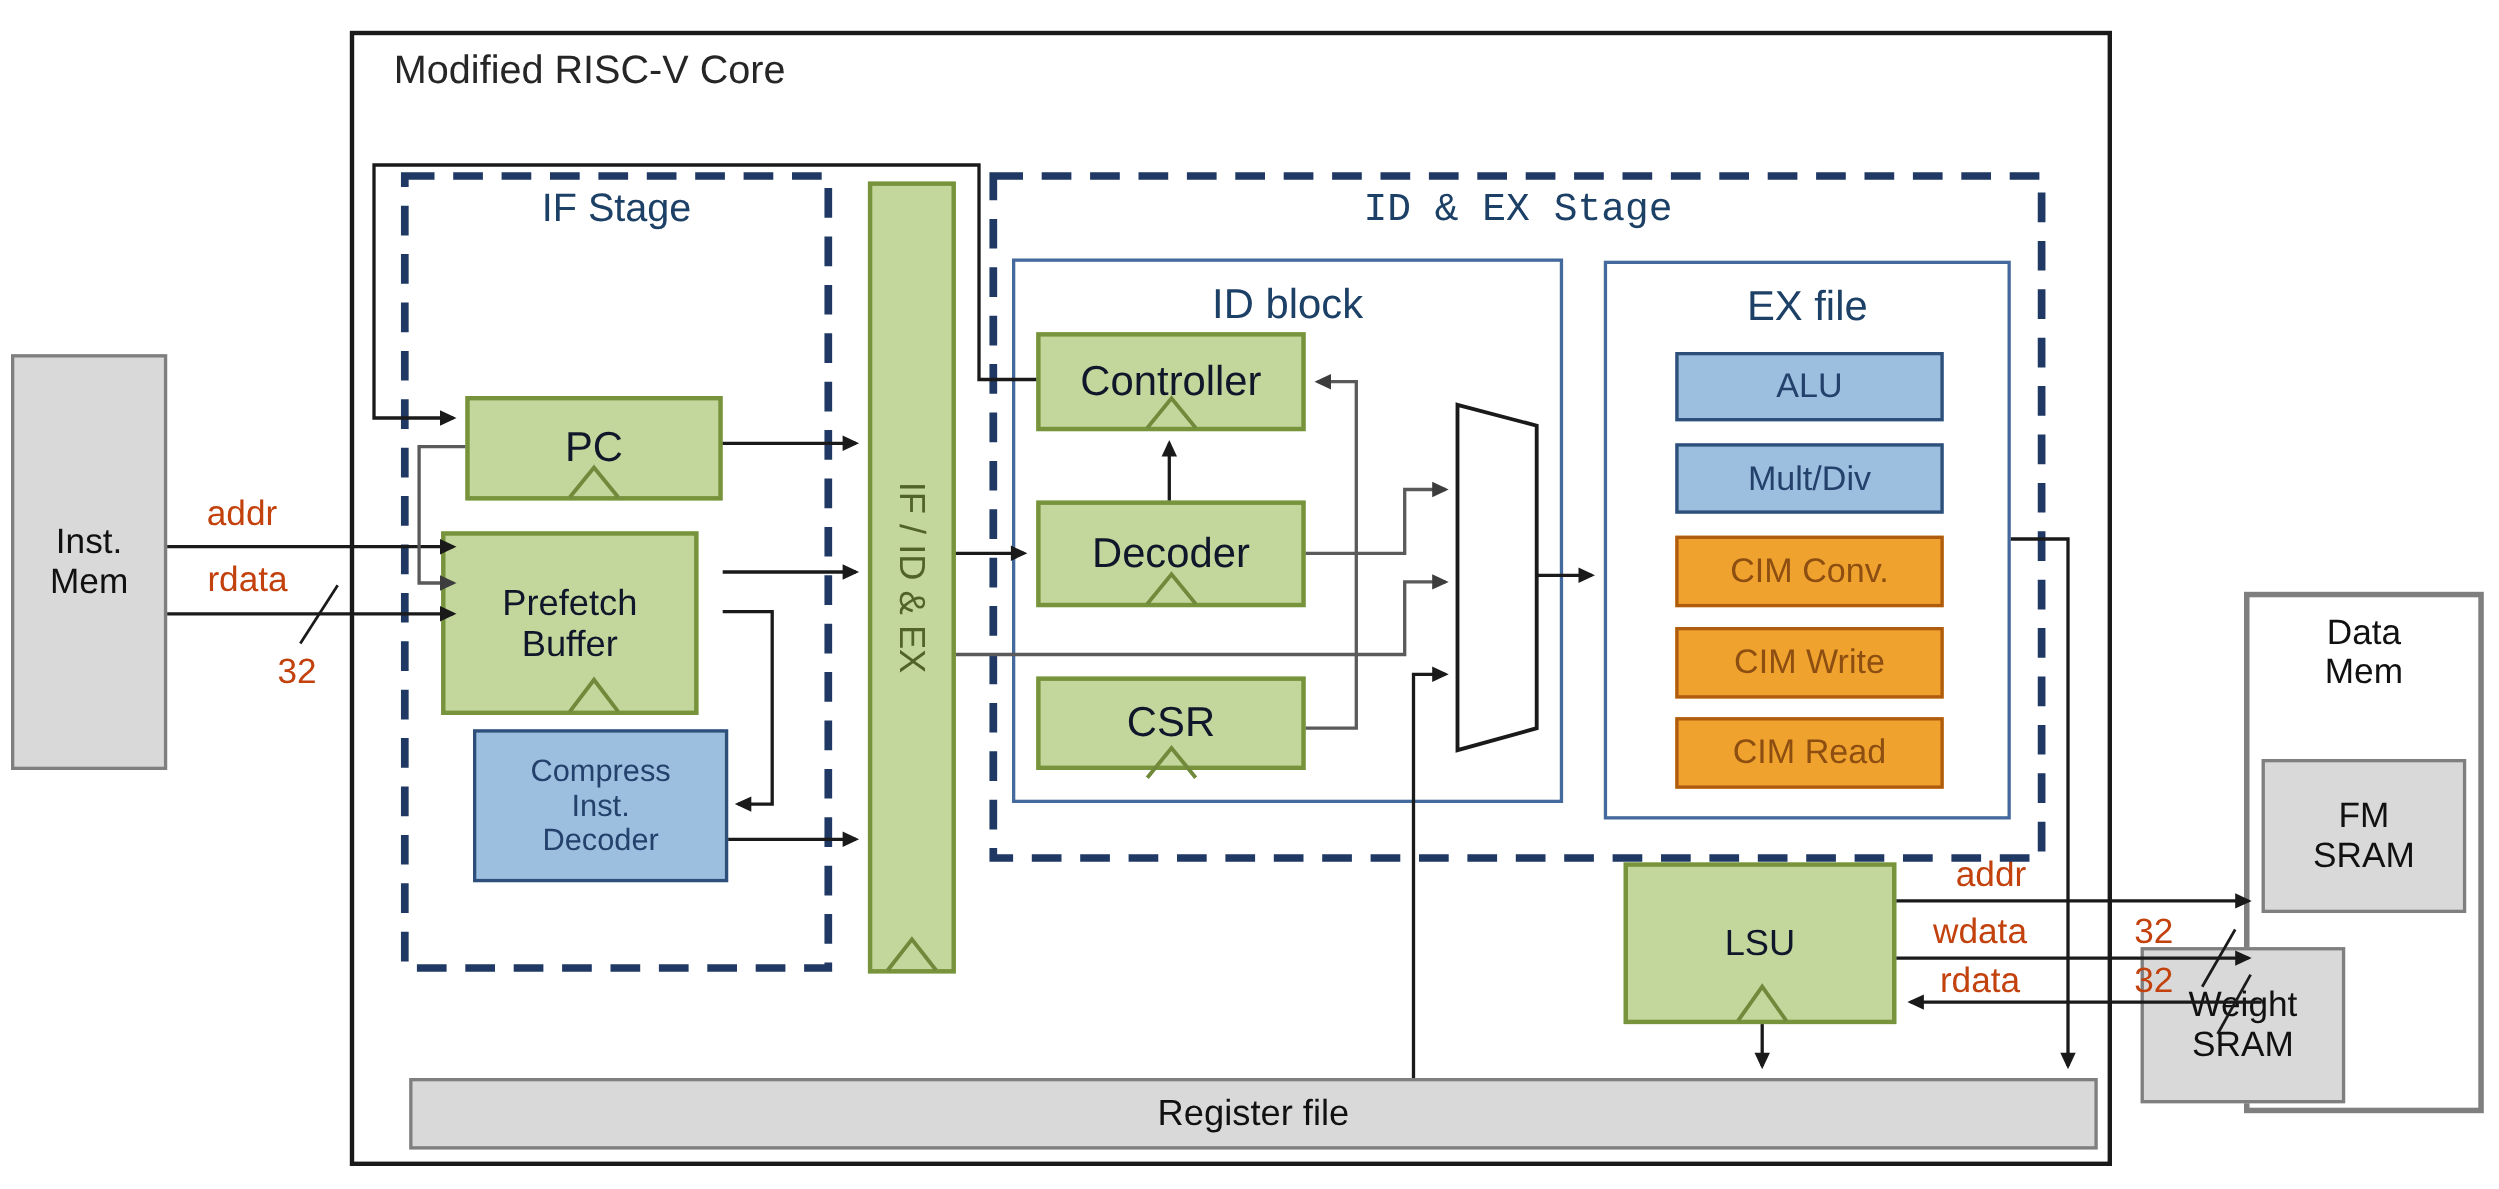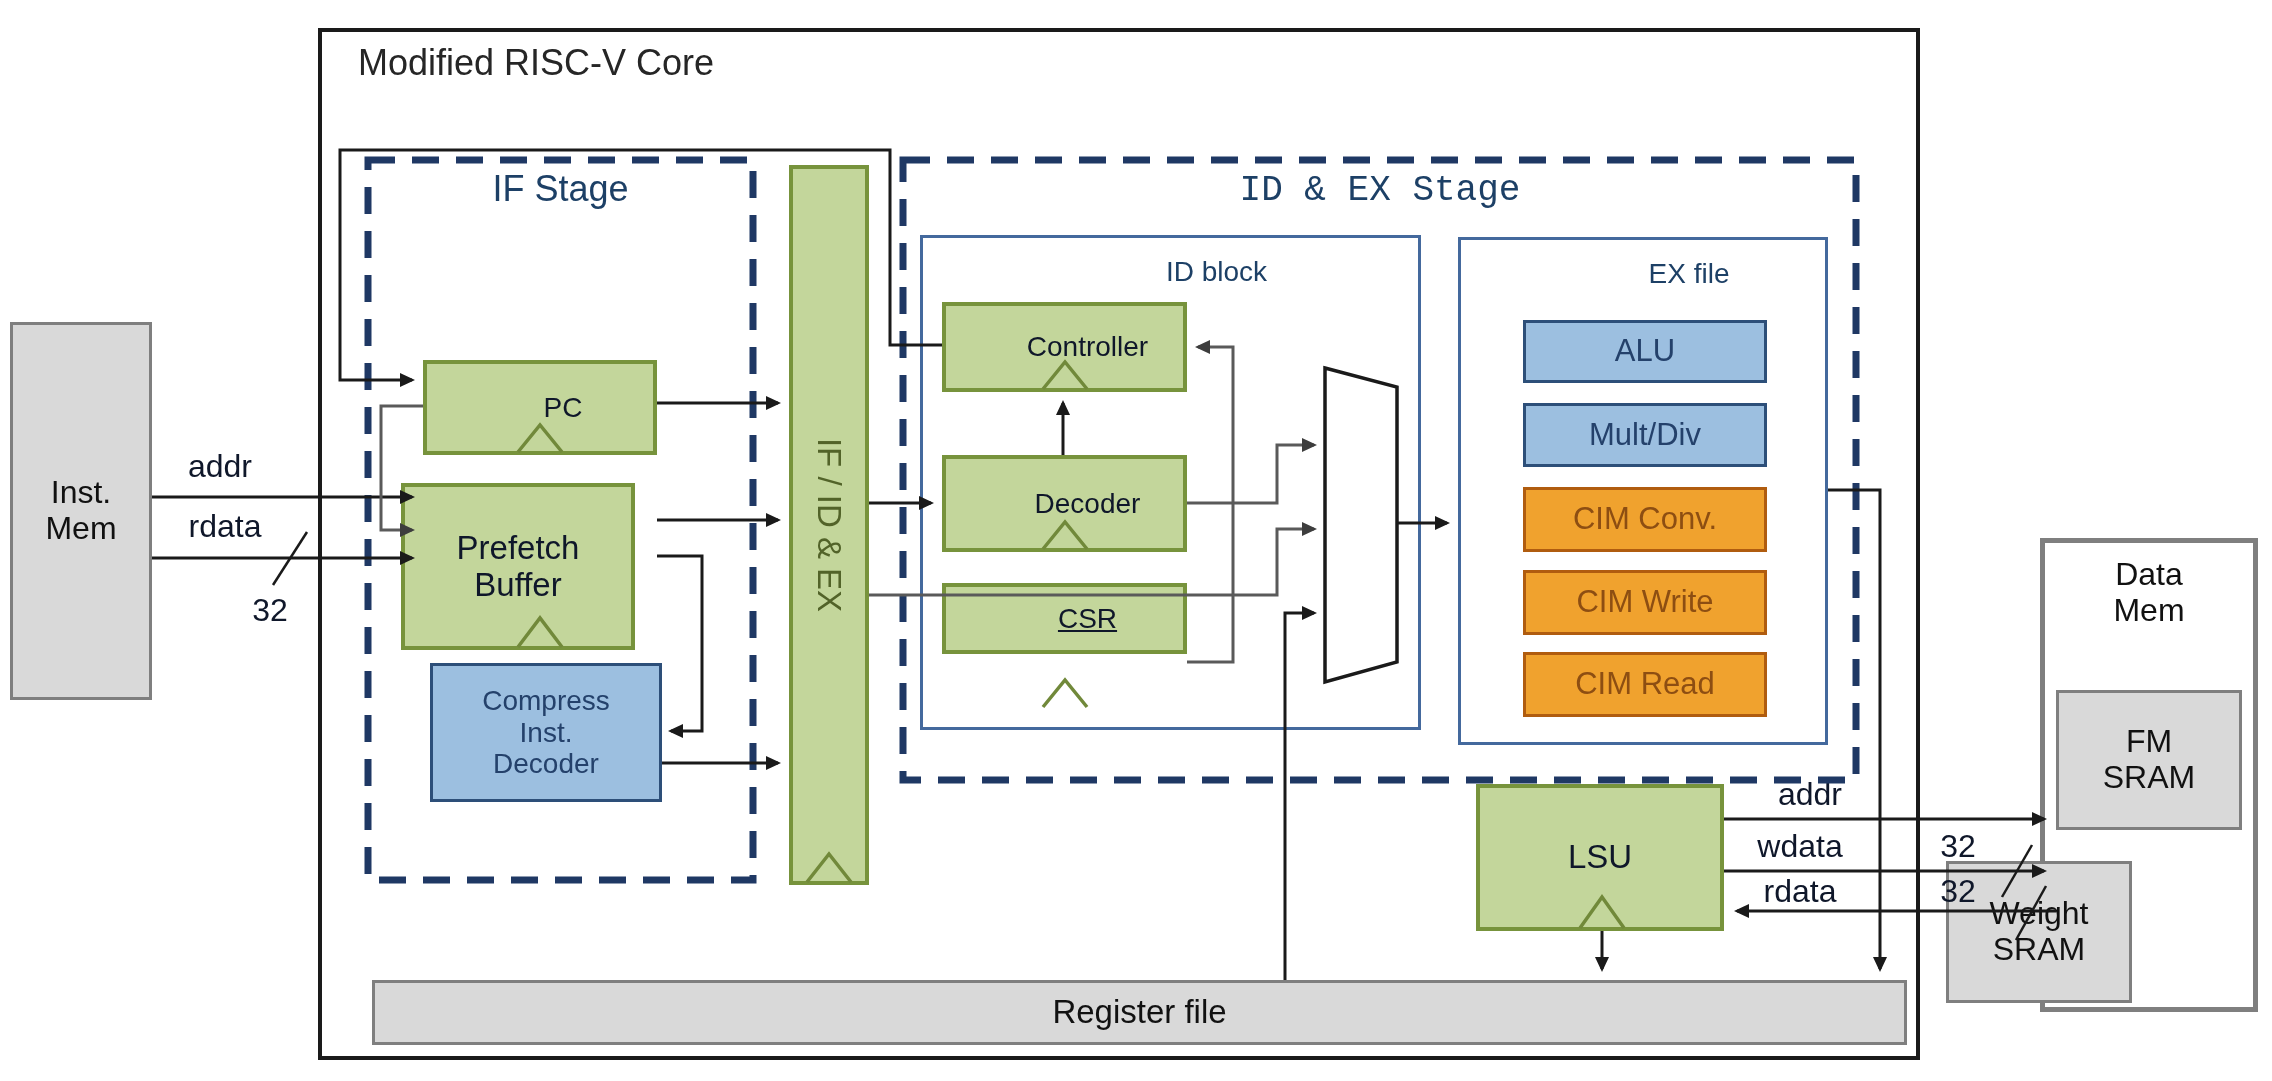--- a/index.html
+++ b/index.html
@@ -8,22 +8,22 @@
   .block{position:absolute;box-sizing:border-box;display:flex;flex-direction:column;
          align-items:center;justify-content:center;text-align:center;line-height:1.12;}
   .green{background:#c3d69b;border:4px solid #77933c;color:#0f172a;}
   .blue{background:#9cbfe0;border:3px solid #2d4f79;color:#24416b;}
   .orange{background:#f0a22e;border:3px solid #b05c0f;color:#8d4e12;}
   .grayb{background:#d9d9d9;border:3px solid #7f7f7f;color:#111111;}
   .outline{position:absolute;box-sizing:border-box;border:3px solid #44699d;background:transparent;}
   .corebox{position:absolute;box-sizing:border-box;border:4px solid #1a1a1a;background:transparent;}
   .navy{color:#1d4066;}
   .lbl{position:absolute;text-align:center;}
-  .siglbl{position:absolute;color:#0f172a;font-size:32px;text-align:center;white-space:nowrap;}
-  .t36{font-size:36px;} .t34{font-size:28px;padding-left:46px;} .t33{font-size:33px;}
+  .siglbl{position:absolute;color:#c2410c;font-size:32px;text-align:center;white-space:nowrap;}
+  .t36{font-size:36px;} .t34{font-size:38px;} .t33{font-size:33px;}
   .t32{font-size:32px;} .t31{font-size:31px;} .t28{font-size:28px;}
   .vwrap{position:absolute;display:flex;align-items:center;justify-content:center;}
   .vtext{transform:rotate(90deg);white-space:nowrap;color:#526329;font-size:33px;}
   svg{position:absolute;left:0;top:0;}
 </style>
 </head>
 <body>
 
 <div id="stage">
 
@@ -77,21 +77,21 @@
   <div class="vwrap" style="left:789px;top:165px;width:80px;height:720px;">
     <span class="vtext">IF / ID &amp; EX</span>
   </div>
 
   <div class="block green" style="left:942px;top:302px;width:245px;height:90px;">
     <div class="t34">Controller</div>
   </div>
   <div class="block green" style="left:942px;top:455px;width:245px;height:97px;">
     <div class="t34">Decoder</div>
   </div>
-  <div class="block green" style="left:942px;top:583px;width:245px;height:71px;text-decoration:underline;">
+  <div class="block green" style="left:942px;top:615px;width:245px;height:85px;">
     <div class="t34">CSR</div>
   </div>
 
   <div class="block blue" style="left:1523px;top:320px;width:244px;height:63px;">
     <div class="t31">ALU</div>
   </div>
   <div class="block blue" style="left:1523px;top:403px;width:244px;height:64px;">
     <div class="t31">Mult/Div</div>
   </div>
   <div class="block orange" style="left:1523px;top:487px;width:244px;height:65px;">

